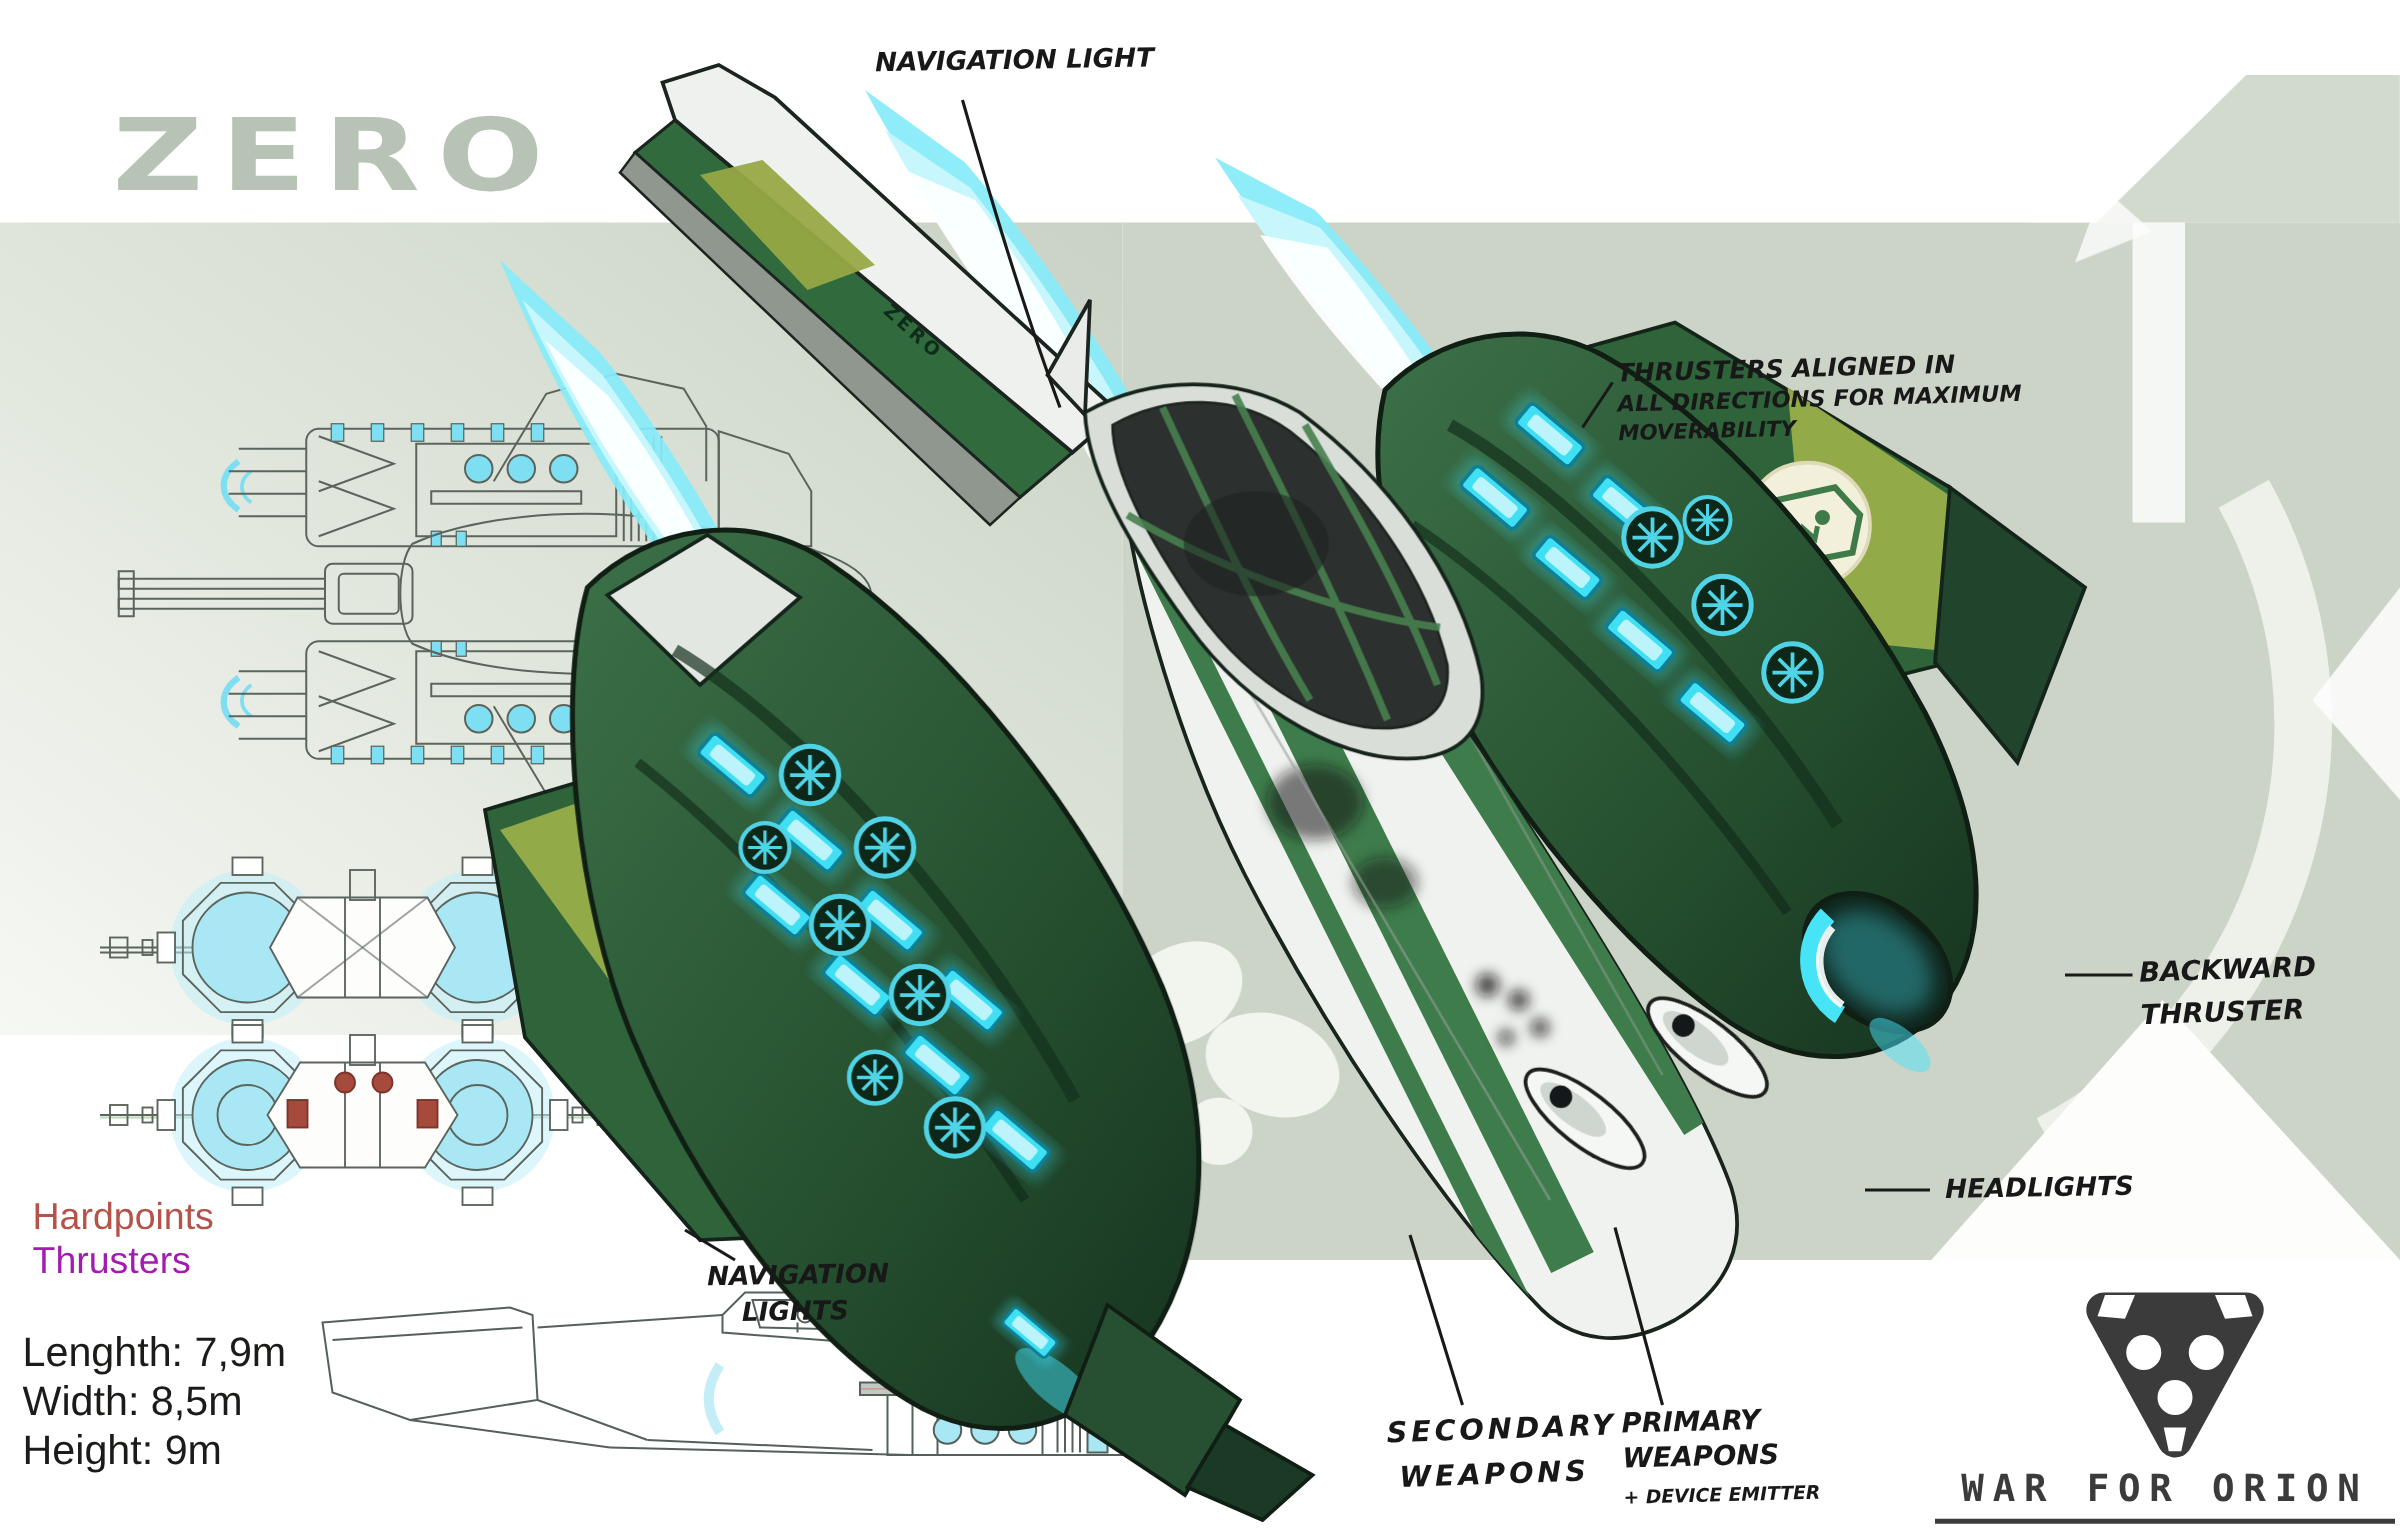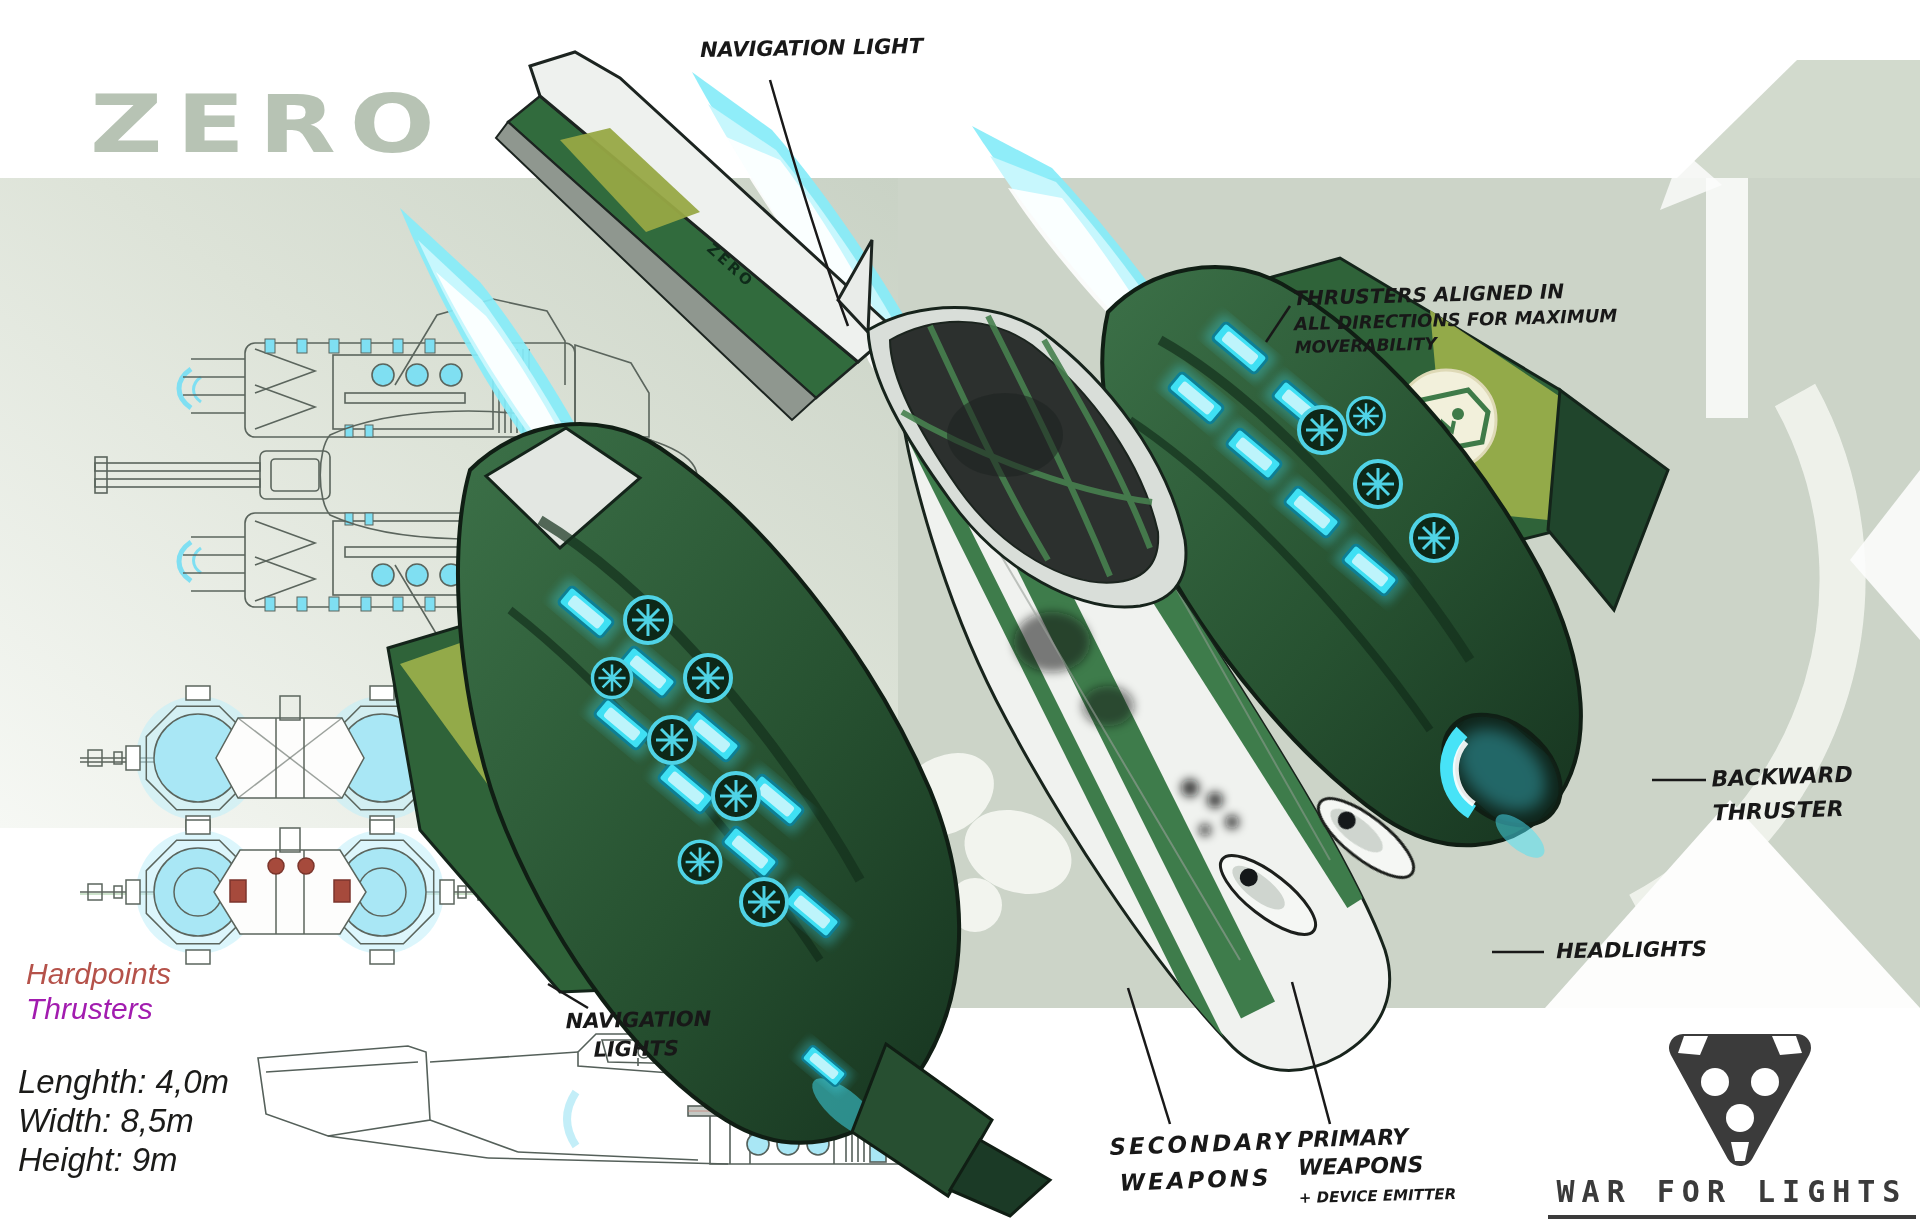--- a/index.html
+++ b/index.html
@@ -2,21 +2,21 @@
 <html><head>
 <meta charset="utf-8">
 <style>
   html,body{margin:0;padding:0;background:#ffffff;}
   body{width:1920px;height:1225px;position:relative;overflow:hidden;
        font-family:"Liberation Sans","DejaVu Sans",sans-serif;}
   .abs{position:absolute;}
   .layer{position:absolute;left:0;top:0;}
   .hand{font-family:"DejaVu Sans",sans-serif;font-style:italic;font-weight:700;
         color:#181818;white-space:nowrap;}
-  .sans{font-family:"Liberation Sans","DejaVu Sans",sans-serif;font-style:italic;}
+  .sans{font-family:"Liberation Sans","DejaVu Sans",sans-serif;}
   .legend{left:26px;top:956px;font-size:30px;line-height:35px;font-weight:400;}
   .legend .hp{color:#b5524a;}
   .legend .th{color:#a21caf;}
   .dims{left:18px;top:1062px;font-size:33px;line-height:39px;color:#1b1b19;}
   .brand-text{left:1548px;top:1174px;width:368px;text-align:center;
       font-family:"DejaVu Sans Mono","DejaVu Sans",monospace;font-weight:700;
       font-size:30px;letter-spacing:7px;color:#3b3b3b;
       border-bottom:4px solid #3b3b3b;padding-bottom:6px;}
 </style>
 </head>
@@ -454,28 +454,28 @@
   <div>WEAPONS</div>
   <div style="font-size:15px;margin-top:2px;">+ DEVICE EMITTER</div>
 </div>
 
 <div class="abs sans legend">
   <div class="hp">Hardpoints</div>
   <div class="th">Thrusters</div>
 </div>
 
 <div class="abs sans dims">
-  <div>Lenghth: 4,0m</div>
+  <div>Lenghth: 7,9m</div>
   <div>Width: 8,5m</div>
   <div>Height: 9m</div>
 </div>
 
 <svg class="abs" style="left:1650px;top:1028px;" width="180" height="150" viewBox="0 0 180 150">
   <polygon points="33,20 147,20 90,124" fill="#3b3b3b" stroke="#3b3b3b" stroke-width="28" stroke-linejoin="round"></polygon>
   <path d="M34,8 L58,8 L50,27 L28,25 Z" fill="#ffffff"></path>
   <path d="M122,8 L146,8 L152,25 L130,27 Z" fill="#ffffff"></path>
   <path d="M81,114 L99,114 L95,133 L85,133 Z" fill="#ffffff"></path>
   <circle cx="65" cy="54" r="14" fill="#ffffff"></circle>
   <circle cx="115" cy="54" r="14" fill="#ffffff"></circle>
   <circle cx="90" cy="90" r="14" fill="#ffffff"></circle>
 </svg>
 
-<div class="abs brand-text">WAR FOR LIGHTS</div>
+<div class="abs brand-text">WAR FOR ORION</div>
 
 </body></html>

